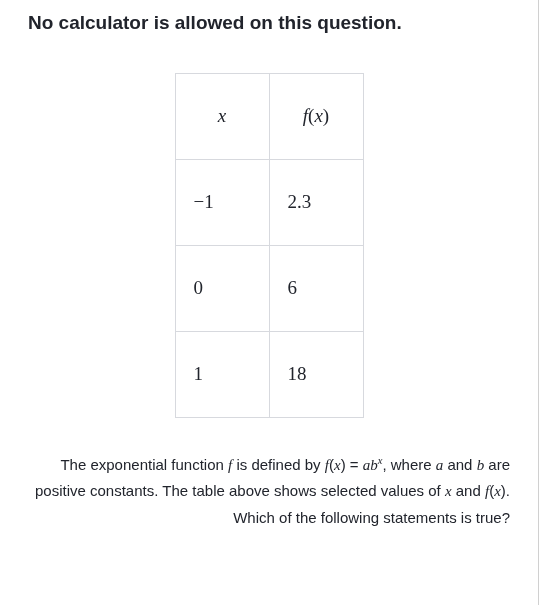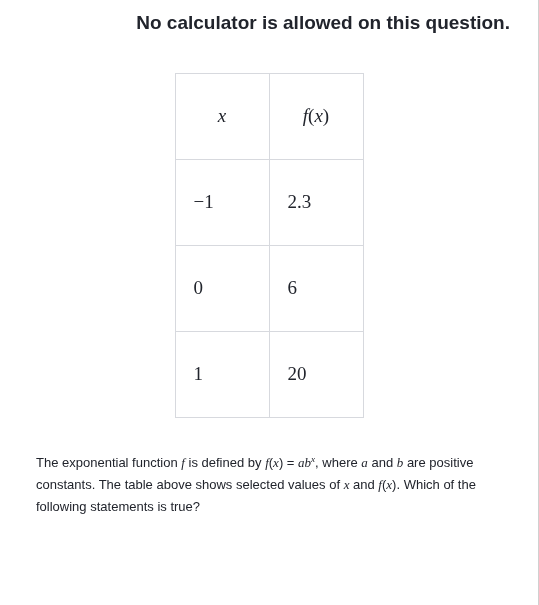--- a/index.html
+++ b/index.html
@@ -16,21 +16,20 @@
     padding: 10px 28px 20px 28px;
     position: relative;
     border-right: 1px solid #d0d0d0;
   }
   .instruction {
     font-weight: 700;
     font-size: 19px;
     line-height: 1.4;
     margin: 0 0 36px 0;
     color: #21242c;
-    text-align: right;
   }
   .table-wrap {
     display: flex;
     justify-content: center;
     margin-bottom: 34px;
   }
   table.data {
     border-collapse: collapse;
   }
   table.data td {
@@ -45,24 +44,25 @@
     color: #21242c;
   }
   table.data tr:first-child td {
     text-align: center;
     font-style: italic;
   }
   .math { font-family: Georgia, "Times New Roman", serif; font-style: italic; }
   .paren { font-style: normal; }
   .minus { font-style: normal; }
   .body-text {
-    font-size: 13px;
+    font-size: 15px;
     line-height: 1.7;
     color: #21242c;
-    margin: 8px;
+    margin: 0;
+    text-align: right;
   }
   .mi { font-family: Georgia, "Times New Roman", serif; font-style: italic; }
   .sup { font-size: 0.7em; vertical-align: super; font-family: Georgia, "Times New Roman", serif; font-style: italic; }
 </style>
 </head>
 <body>
 
 <div class="page">
 
   <p class="instruction">No calculator is allowed on this question.</p>
@@ -79,21 +79,21 @@
       <tr>
         <td><span class="minus">−</span><span>1</span></td>
         <td>2.3</td>
       </tr>
       <tr>
         <td><span class="minus"></span><span>0</span></td>
         <td>6</td>
       </tr>
       <tr>
         <td><span class="minus"></span><span>1</span></td>
-        <td>20</td>
+        <td>18</td>
       </tr>
     </tbody>
       </table>
   </div>
 
   <p class="body-text">
     <span>The exponential function </span><span class="mi">f</span><span> is defined by </span><span class="mi">f</span><span>(</span><span class="mi">x</span><span>)</span><span> = </span><span class="mi">a</span><span class="mi">b</span><span class="sup">x</span><span>, where </span><span class="mi">a</span><span> and </span><span class="mi">b</span><span> are positive constants. The table above shows selected values of </span><span class="mi">x</span><span> and </span><span class="mi">f</span><span>(</span><span class="mi">x</span><span>)</span><span>. Which of the following statements is true?</span>
   </p>
 
 </div>

